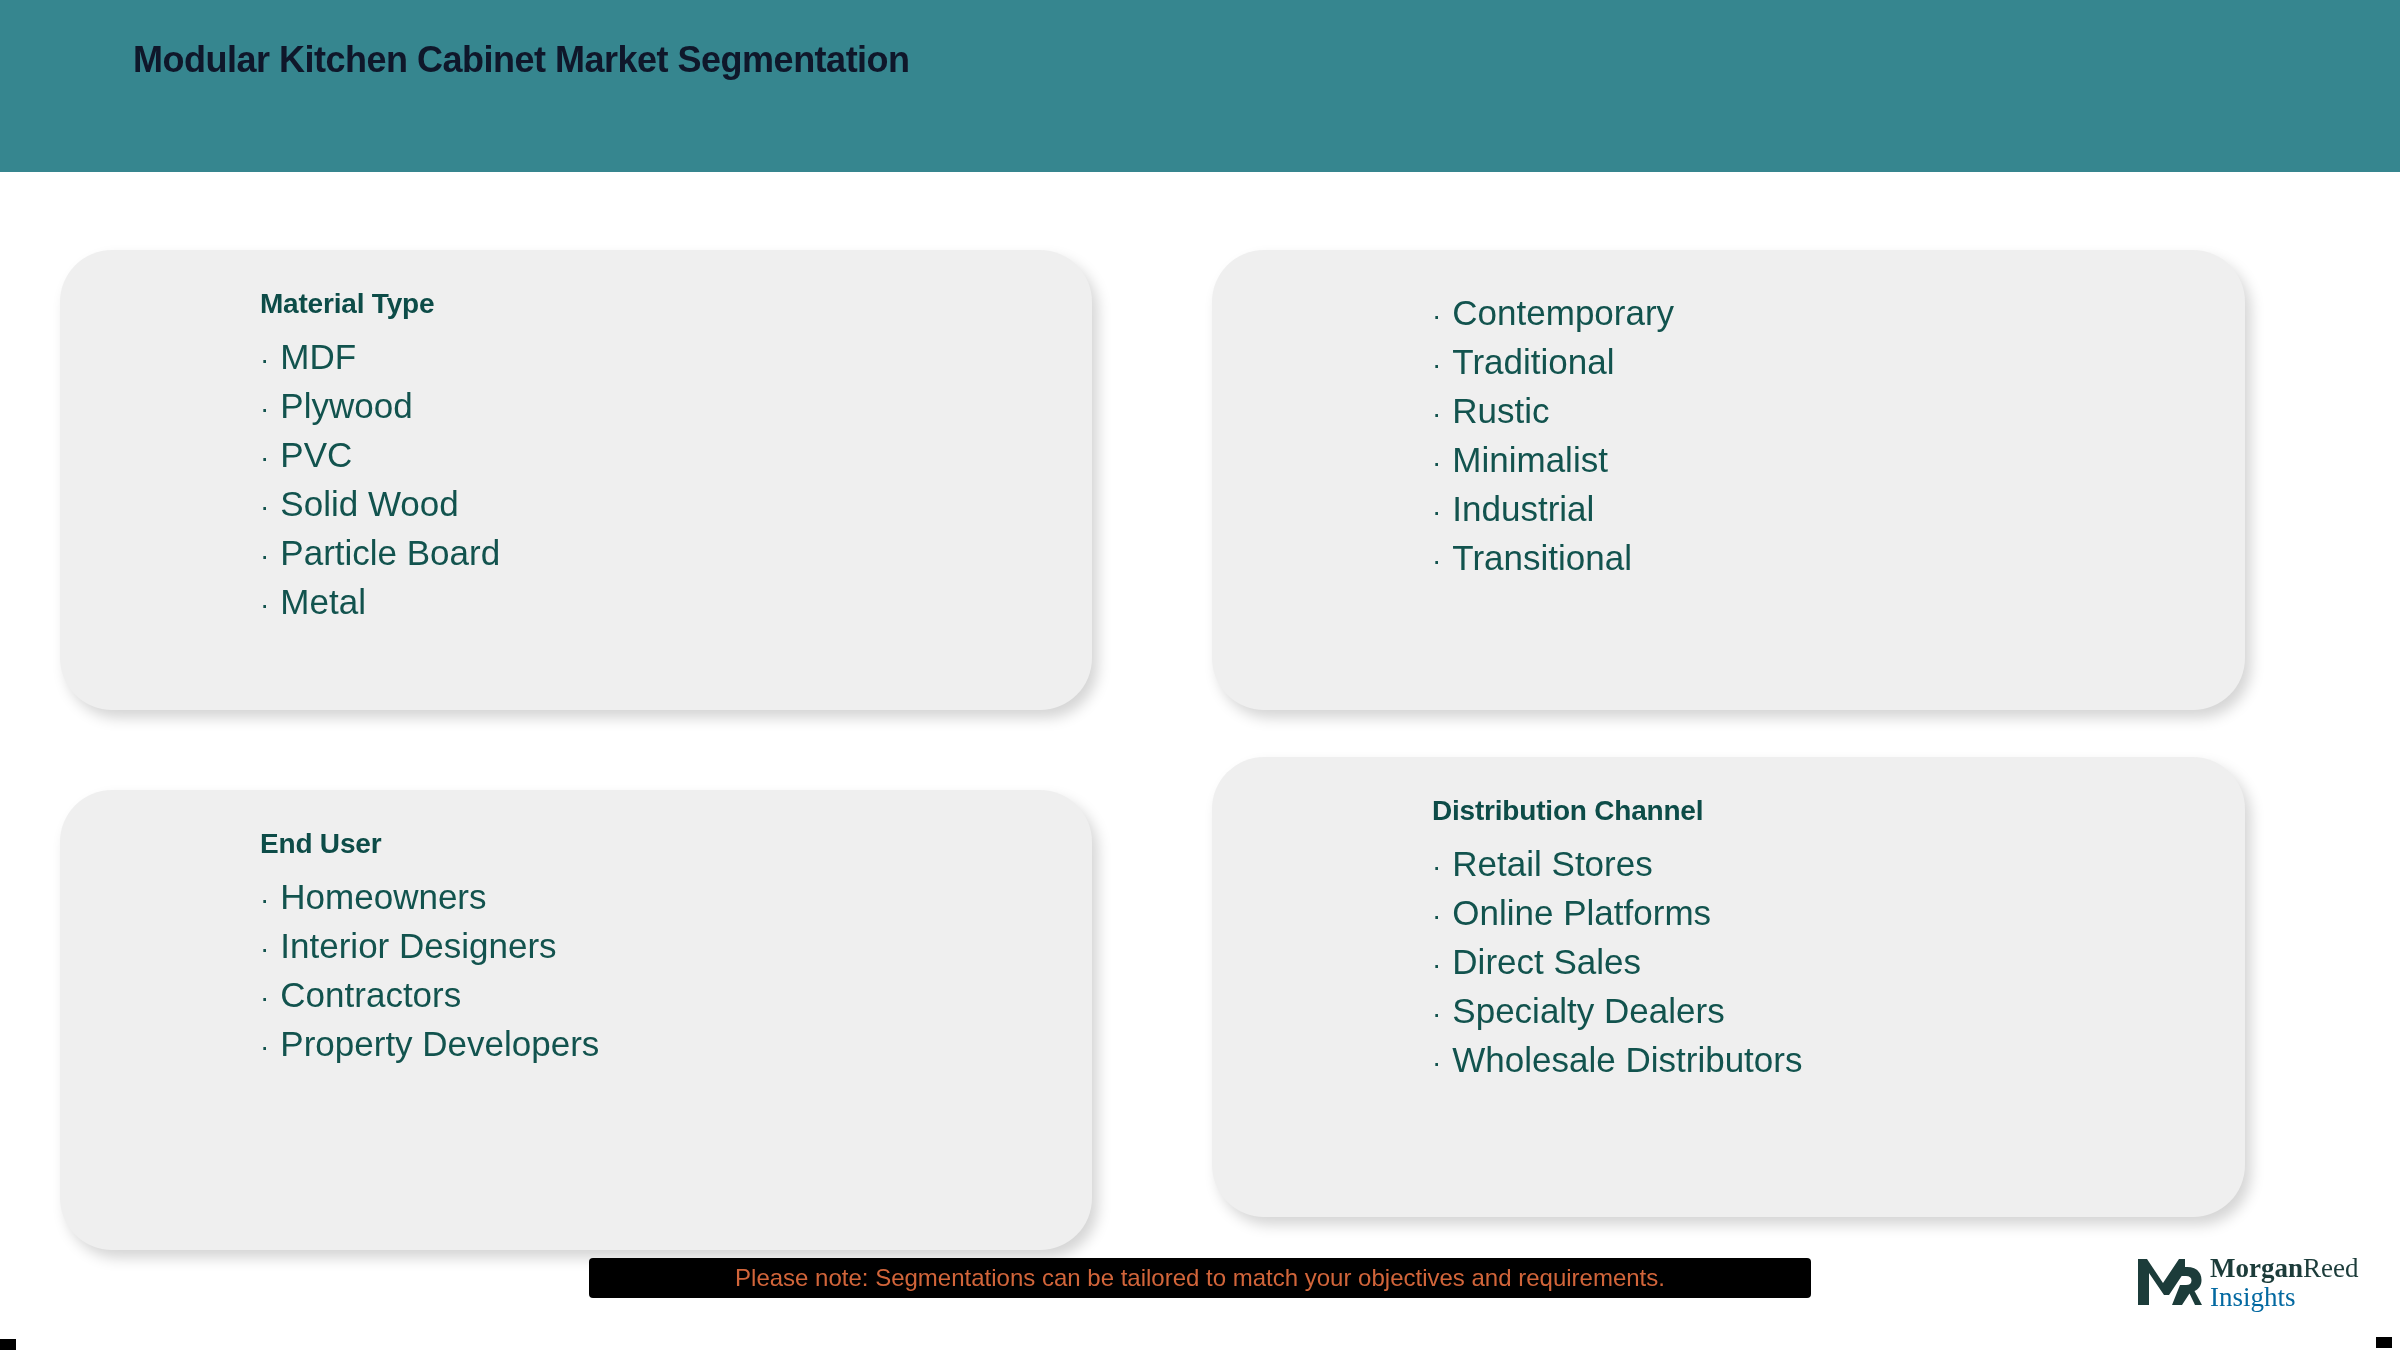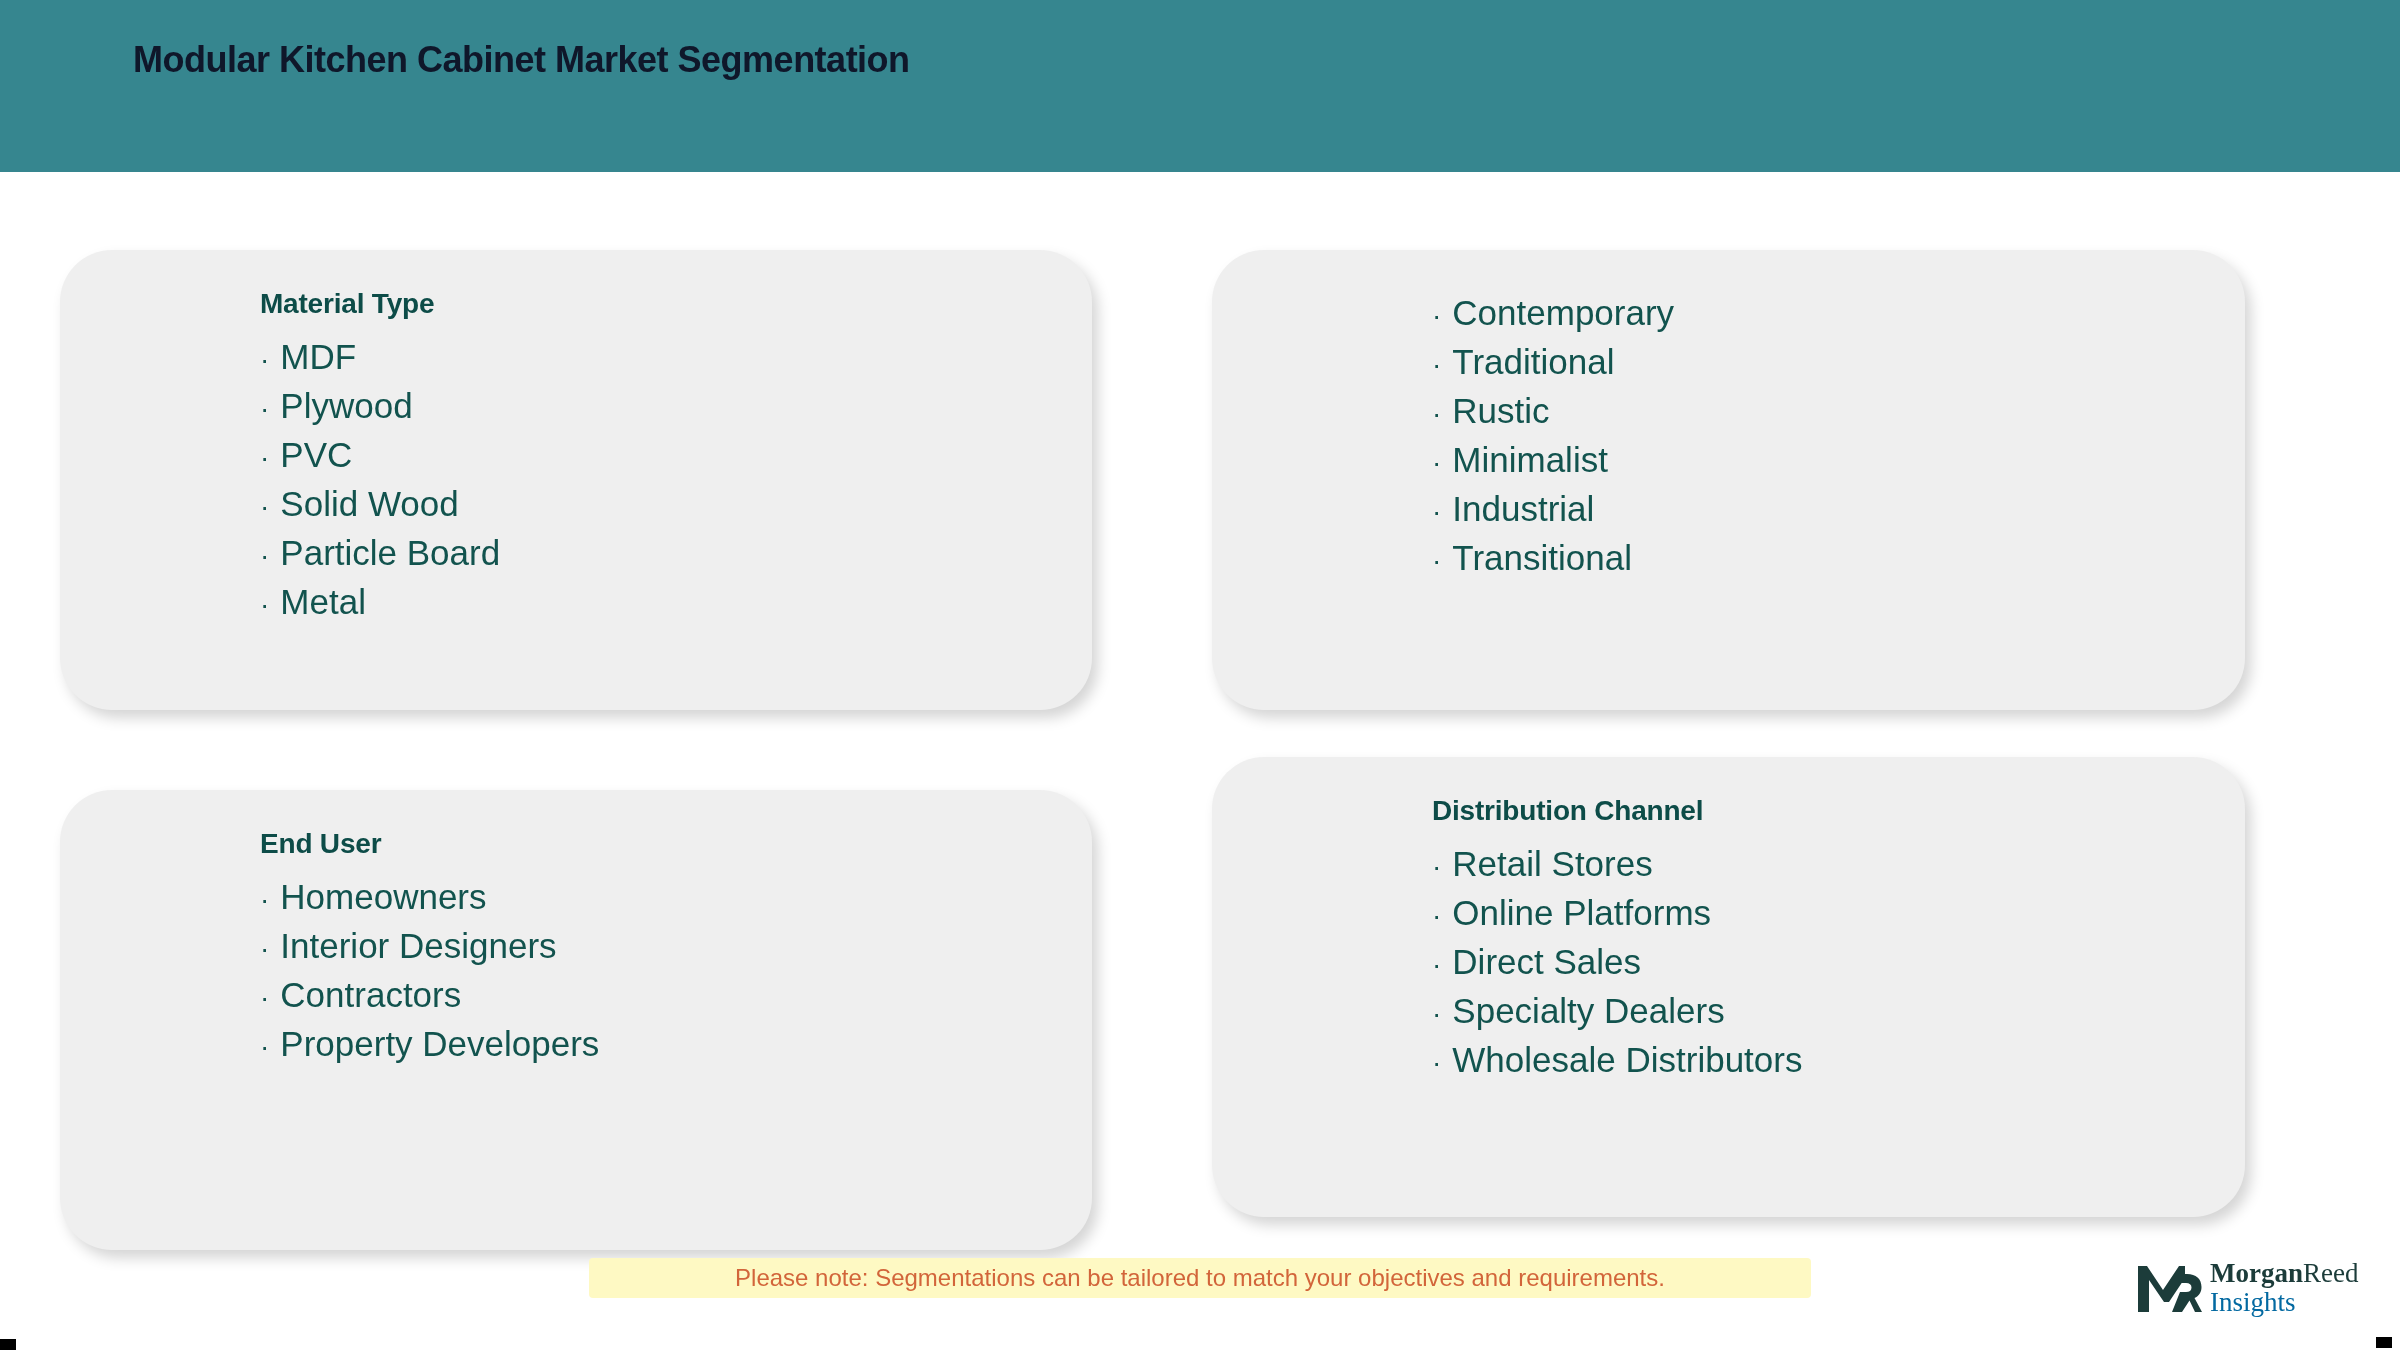--- a/index.html
+++ b/index.html
@@ -104,21 +104,21 @@
     top: 1230px;
     width: 2400px;
     height: 120px;
   }
   #footer-note-pill {
     position: absolute;
     left: 589px;
     top: 28px;
     width: 1222px;
     height: 40px;
-    background: #fef9c3;
+    background: #000000;
     border-radius: 4px;
     display: flex;
     align-items: center;
     justify-content: center;
     box-sizing: border-box;
   }
   #footer-note-text {
     font-size: 24px;
     color: #d2653a;
     white-space: nowrap;
@@ -136,21 +136,21 @@
   }
 
   
   #brand-logo {
     position: absolute;
     left: 2136px;
     top: 1255px;
     width: 230px;
     height: 66px;
     display: flex;
-    align-items: center;
+    align-items: flex-start;
   }
   #logo-mark {
     width: 66px;
     height: 52px;
     flex: 0 0 auto;
     margin-right: 8px;
   }
   #logo-wordmark {
     display: flex;
     flex-direction: column;

